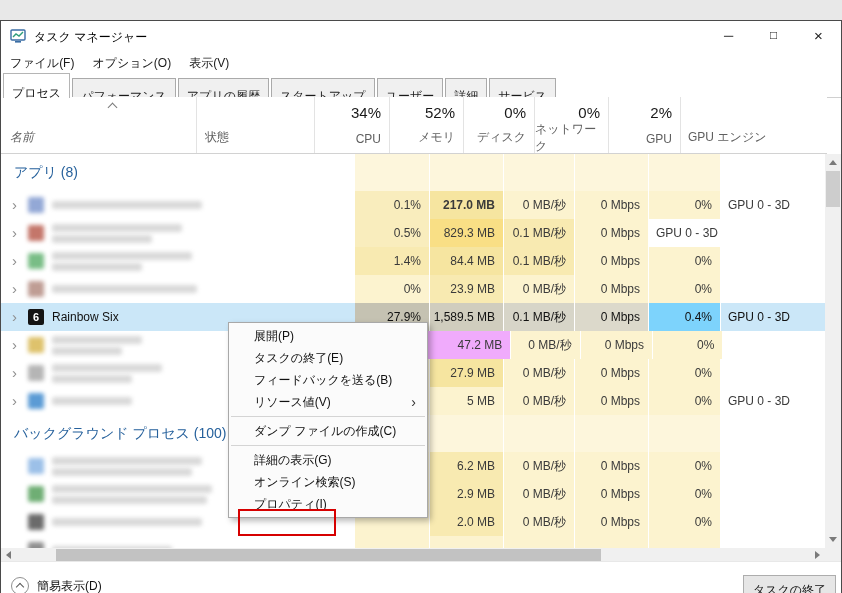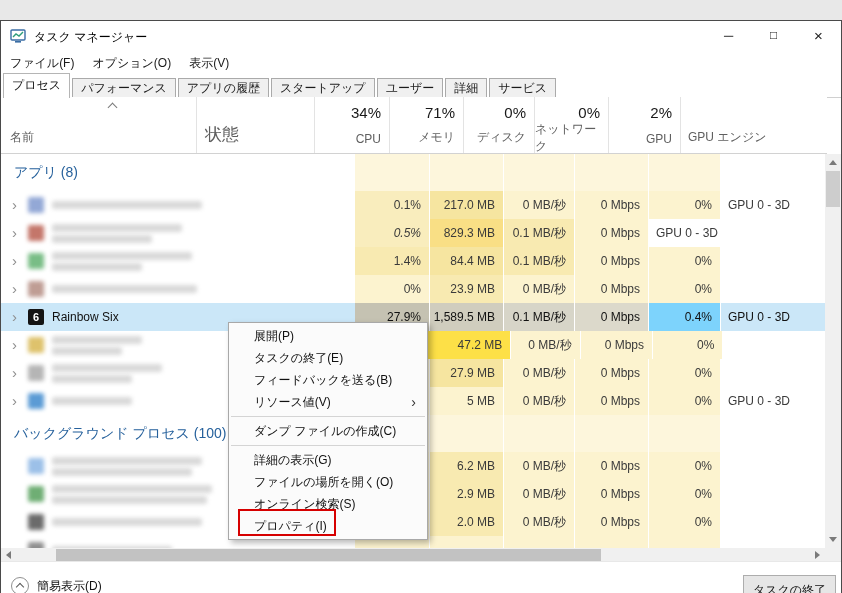--- a/index.html
+++ b/index.html
@@ -10,35 +10,35 @@
   .app-icon{position:absolute;left:9px;top:7px;width:16px;height:16px;}
   .title-text{position:absolute;left:33px;top:8px;font-size:12px;color:#000;white-space:nowrap;}
   .win-btn{position:absolute;top:0;width:45px;height:30px;text-align:center;line-height:29px;
            font-size:13px;color:#1a1a1a;}
   .btn-min{right:90px;} .btn-max{right:45px;font-size:12px;} .btn-close{right:0;font-size:15px;}
   
   .menubar{position:absolute;top:30px;left:0;right:0;height:22px;background:#fff;font-size:12px;}
   .menu-item{display:inline-block;padding:4px 9px 0 9px;color:#1a1a1a;white-space:nowrap;}
   
   .tabstrip{position:absolute;top:52px;left:0;right:0;height:24px;background:#fff;border-bottom:1px solid #d0d0d0;}
-  .tab{display:inline-block;box-sizing:border-box;height:21px;line-height:19px;padding:0 8px;margin-left:2px;
+  .tab{display:inline-block;box-sizing:border-box;height:21px;line-height:19px;padding:8px 8px;margin-left:2px;
        font-size:12px;color:#1a1a1a;background:#f0f0f0;border:1px solid #aaaaaa;border-bottom:none;
        position:relative;top:3px;white-space:nowrap;}
   .tab.selected{background:#fff;height:25px;line-height:23px;top:0;z-index:2;border-color:#b5b5b5;}
   
   .colheader{position:absolute;top:76px;left:0;width:826px;height:57px;background:#fff;
              border-bottom:1px solid #d2d2d2;box-sizing:border-box;display:flex;}
   .hd{box-sizing:border-box;border-right:1px solid #e3e3e3;position:relative;}
-  .hd-name{width:196px;}
+  .hd-name{width:196px;font-style:italic;}
   .hd-name .lbl{position:absolute;left:9px;bottom:7px;font-size:12px;color:#5f5f5f;}
   .sort-chevron{position:absolute;left:108px;top:4px;width:9px;height:9px;}
   .sort-chevron:before{content:"";position:absolute;left:0;top:3px;width:6px;height:6px;
       border-left:1px solid #7a7a7a;border-top:1px solid #7a7a7a;transform:rotate(45deg);}
   .hd-status{width:118px;}
-  .hd-status .lbl{position:absolute;left:8px;bottom:7px;font-size:17px;color:#5f5f5f;}
+  .hd-status .lbl{position:absolute;left:8px;bottom:7px;font-size:12px;color:#5f5f5f;}
   .hd-usage{display:flex;flex-direction:column;justify-content:space-between;align-items:flex-end;
             padding:7px 8px 7px 0;}
   .hd-usage .pct{font-size:15px;color:#191919;}
   .hd-usage .ulbl{font-size:12px;color:#5f5f5f;}
   .hd-engine{width:106px;border-right:none;}
   .hd-engine .lbl{position:absolute;left:7px;bottom:7px;font-size:12px;color:#5f5f5f;}
   
   .table{position:absolute;top:133px;left:0;width:826px;height:394px;background:#fff;overflow:hidden;}
   .group-row{height:37px;display:flex;}
   .group-name{width:354px;display:flex;align-items:center;padding-left:13px;box-sizing:border-box;
@@ -113,21 +113,21 @@
     </div>
     <div class="hd hd-status">
       <span class="lbl">状態</span>
     </div>
     <div id="usage-headers" style="display:flex;">
         <div class="hd hd-usage" style="width: 75px;">
           <div class="pct">34%</div>
           <div class="ulbl">CPU</div>
         </div>
         <div class="hd hd-usage" style="width: 74px;">
-          <div class="pct">71%</div>
+          <div class="pct">52%</div>
           <div class="ulbl">メモリ</div>
         </div>
         <div class="hd hd-usage" style="width: 71px;">
           <div class="pct">0%</div>
           <div class="ulbl">ディスク</div>
         </div>
         <div class="hd hd-usage" style="width: 74px;">
           <div class="pct">0%</div>
           <div class="ulbl">ネットワーク</div>
         </div>
@@ -156,21 +156,21 @@
           <span class="expander">›</span>
           <span class="row-icon blurred" style="background: rgb(147, 168, 214);"></span>
           <span class="bars">
             <span class="bbar" style="width: 150px;"></span>
           </span>
         </div>
         <div class="c-status"></div>
         <div class="cell" style="width: 75px; background: rgb(249, 237, 189);">
           <span>0.1%</span>
         </div>
-        <div class="cell" style="width: 74px; background: rgb(246, 229, 160);">
+        <div class="cell" style="width: 74px; background: rgb(246, 229, 160); font-weight: bold;">
           <span>217.0 MB</span>
         </div>
         <div class="cell" style="width: 71px; background: rgb(252, 243, 207);">
           <span>0 MB/秒</span>
         </div>
         <div class="cell" style="width: 74px; background: rgb(252, 243, 207);">
           <span>0 Mbps</span>
         </div>
         <div class="cell" style="width: 72px; background: rgb(252, 243, 207);">
           <span>0%</span>
@@ -182,21 +182,21 @@
       <div class="row">
         <div class="c-name">
           <span class="expander">›</span>
           <span class="row-icon blurred" style="background: rgb(196, 118, 106);"></span>
           <span class="bars">
             <span class="bbar" style="width: 130px;"></span>
             <span class="bbar" style="width: 100px;"></span>
           </span>
         </div>
         <div class="c-status"></div>
-        <div class="cell" style="width: 75px; background: rgb(249, 237, 189); font-style: italic;">
+        <div class="cell" style="width: 75px; background: rgb(249, 237, 189);">
           <span>0.5%</span>
         </div>
         <div class="cell" style="width: 74px; background: rgb(249, 223, 133);">
           <span>829.3 MB</span>
         </div>
         <div class="cell" style="width: 71px; background: rgb(248, 234, 177);">
           <span>0.1 MB/秒</span>
         </div>
         <div class="cell" style="width: 74px; background: rgb(252, 243, 207);">
           <span>0 Mbps</span>
@@ -294,21 +294,21 @@
           <span class="row-icon blurred" style="background: rgb(222, 194, 108);"></span>
           <span class="bars">
             <span class="bbar" style="width: 90px;"></span>
             <span class="bbar" style="width: 70px;"></span>
           </span>
         </div>
         <div class="c-status"></div>
         <div class="cell" style="width: 75px; background: rgb(252, 243, 207);">
           <span></span>
         </div>
-        <div class="cell" style="width: 94px; background: #fde047;">
+        <div class="cell" style="width: 94px; background: #f0abfc;">
           <span>47.2 MB</span>
         </div>
         <div class="cell" style="width: 71px; background: rgb(252, 243, 207);">
           <span>0 MB/秒</span>
         </div>
         <div class="cell" style="width: 74px; background: rgb(252, 243, 207);">
           <span>0 Mbps</span>
         </div>
         <div class="cell" style="width: 72px; background: rgb(252, 243, 207);">
           <span>0%</span>
@@ -501,21 +501,20 @@
 
   <div class="ctx" id="ctx-menu">
       <div class="ctx-item"><span>展開(P)</span></div>
       <div class="ctx-item"><span>タスクの終了(E)</span></div>
       <div class="ctx-item"><span>フィードバックを送る(B)</span></div>
       <div class="ctx-item"><span>リソース値(V)</span><span class="ctx-arrow">›</span></div>
       <div class="ctx-sep"></div>
       <div class="ctx-item"><span>ダンプ ファイルの作成(C)</span></div>
       <div class="ctx-sep"></div>
       <div class="ctx-item"><span>詳細の表示(G)</span></div>
-      <div class="ctx-item"><span>ファイルの場所を開く(O)</span></div>
       <div class="ctx-item"><span>オンライン検索(S)</span></div>
       <div class="ctx-item"><span>プロパティ(I)</span></div>
     </div>
   <div class="red-box"></div>
 
   <div class="vscroll">
     <span class="arrow a-up"></span>
     <div class="vthumb"></div>
     <span class="arrow a-down"></span>
   </div>

